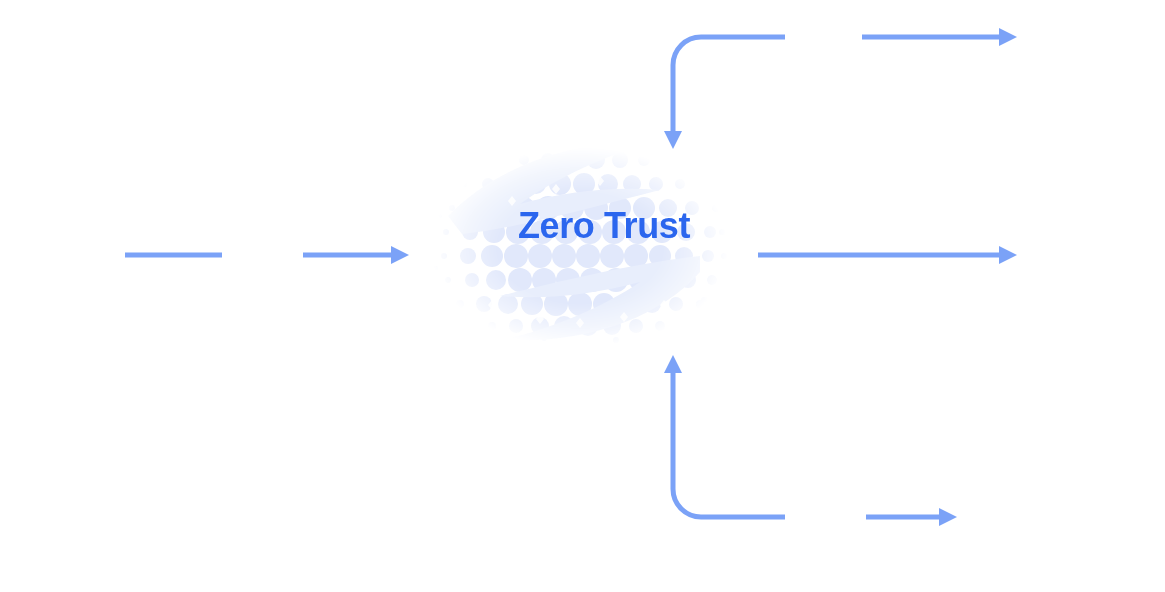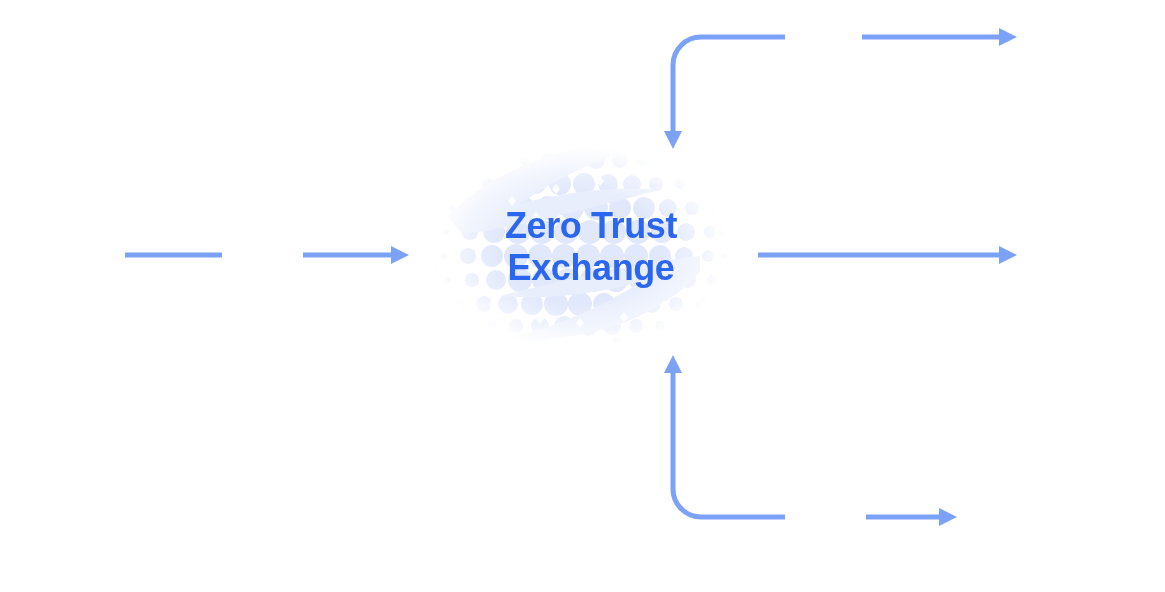--- a/index.html
+++ b/index.html
@@ -21,21 +21,21 @@
   #diagram-svg {
     position: absolute;
     left: 0;
     top: 0;
     width: 1165px;
     height: 592px;
     display: block;
   }
   .hub-label {
     position: absolute;
-    left: 443px;
+    left: 456px;
     top: 205px;
     width: 296px;
     text-align: center;
     font-family: "Liberation Sans", sans-serif;
     font-weight: bold;
     font-size: 36px;
     line-height: 42px;
     letter-spacing: -0.4px;
     color: #2B66EE;
     pointer-events: none;
@@ -240,16 +240,15 @@
 
       <g>
         <line x1="866" y1="517" x2="940" y2="517"></line>
         <path d="M939 508 L957 517 L939 526 Z" stroke="none"></path>
       </g>
     </g>
   </svg>
 
   <div class="hub-label" style="color: rgb(43, 102, 238);">
     <span class="line">Zero Trust</span>
-    <span class="line">Exchange</span>
   </div>
 
 </div>
 
 </body></html>

